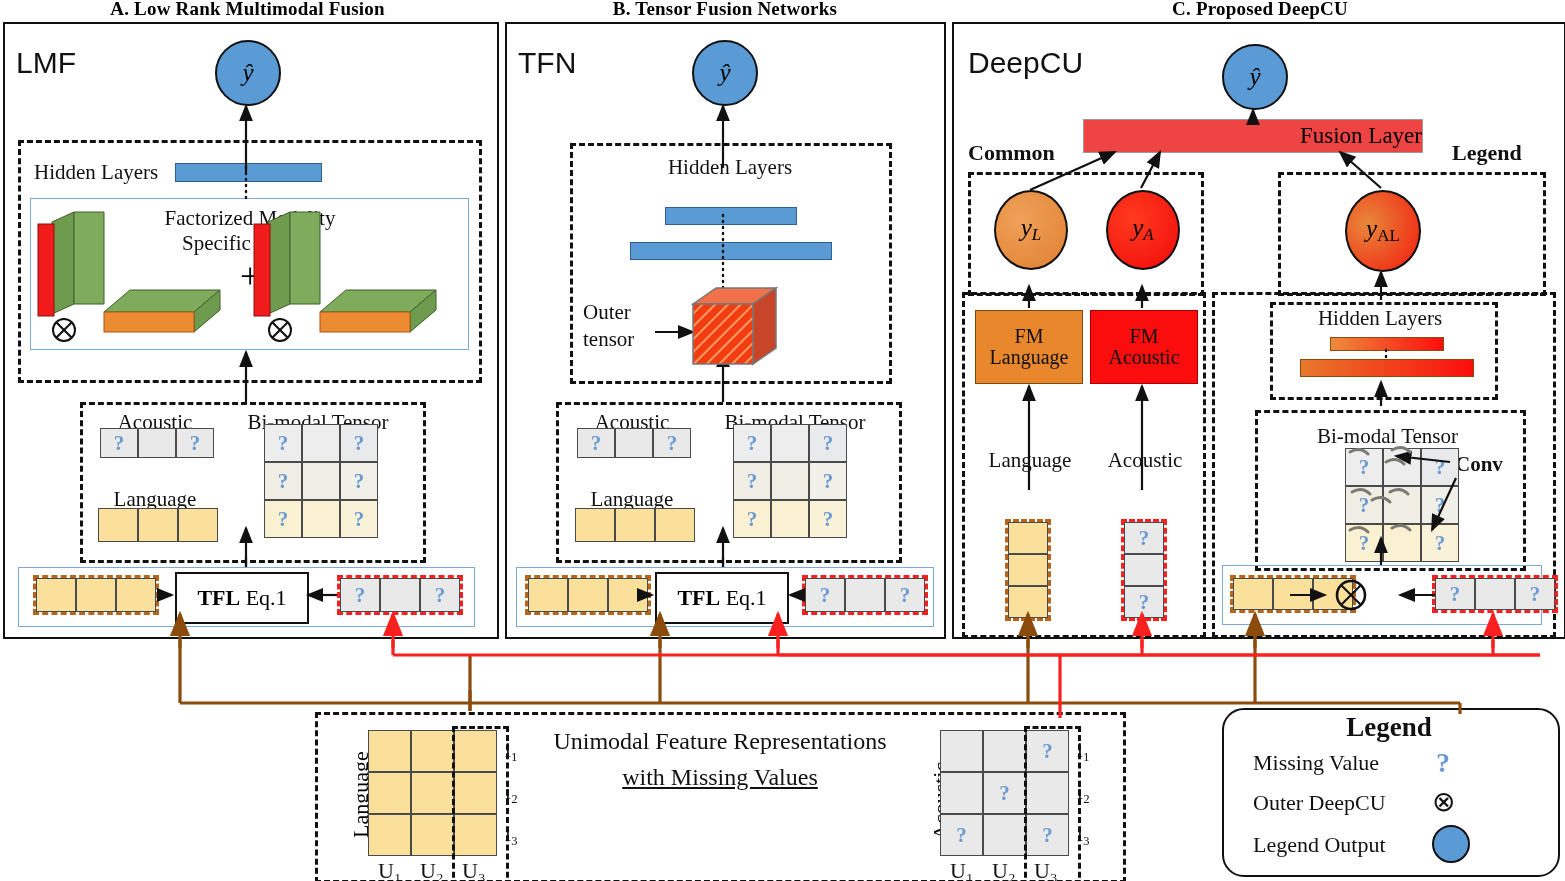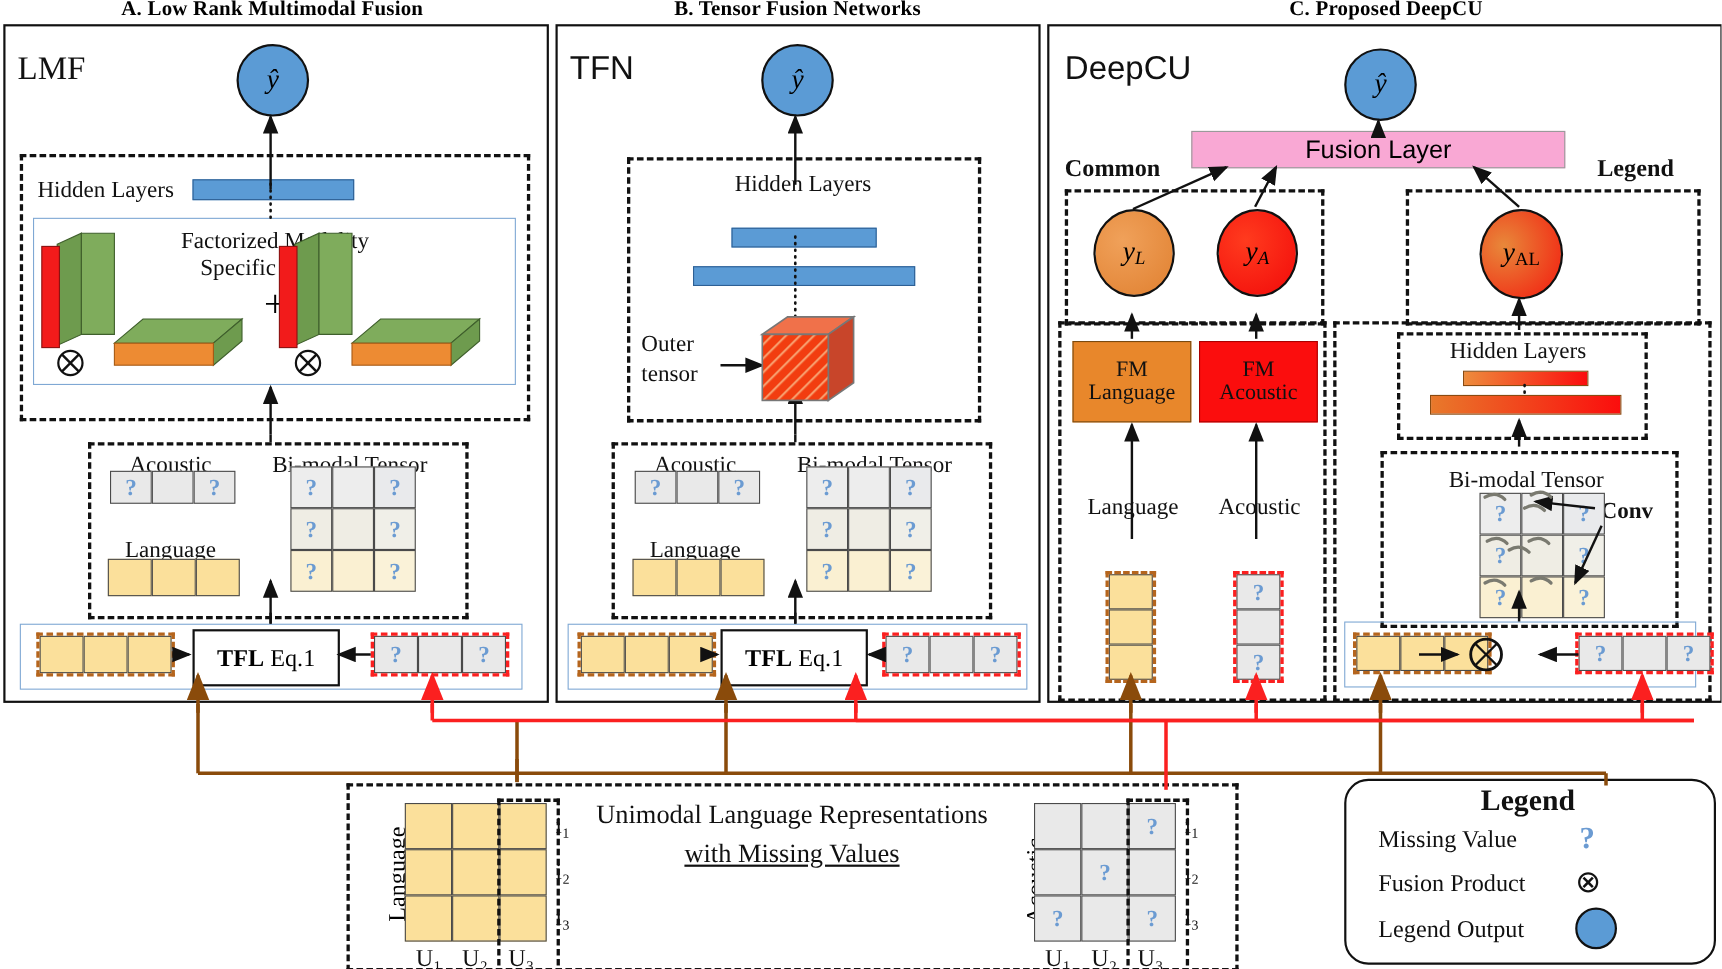--- a/index.html
+++ b/index.html
@@ -23,37 +23,37 @@
   .hl{position:absolute;background:#5B9BD5;border:1px solid #2e6094;}
   .cell{position:absolute;border:1.5px solid #4a4a4a;box-sizing:border-box;
         display:flex;align-items:center;justify-content:center;
         font-family:"Liberation Serif",serif;font-weight:bold;font-size:21px;color:#6b9bd2;}
   .qm{color:#6b9bd2;font-weight:bold;font-family:"Liberation Serif",serif;}
   svg.ov{position:absolute;left:0;top:0;width:1565px;height:881px;pointer-events:none;}
   .legendbox{position:absolute;border:2.5px solid #111;border-radius:22px;background:#fff;}
   .fm{position:absolute;border:1.5px solid #7a4a10;display:flex;flex-direction:column;
       align-items:center;justify-content:center;font-family:"Liberation Serif",serif;
       font-size:20px;line-height:1.05;color:#111;}
-  .fusion{position:absolute;background:#f9a8d4;border:1px solid #9a9a9a;
-          display:flex;align-items:center;justify-content:center;
-          font-family:Liberation Sans, sans-serif;font-size:23px;}
+  .fusion{position:absolute;background:#ef4444;border:1px solid #9a9a9a;
+          display:flex;align-items:center;justify-content:flex-end;
+          font-family:Liberation Serif, serif;font-size:23px;}
   .plus{position:absolute;font-size:36px;font-family:"Liberation Serif",serif;}
   .vlabel{position:absolute;font-family:"Liberation Serif",serif;font-size:22px;
           transform:rotate(-90deg);transform-origin:left top;white-space:nowrap;}
   .sub{font-size:.68em;vertical-align:-0.25em;}
 </style>
 </head>
 <body>
 
 <div class="ptitle" style="left:0px;top:-2px;width:495px;">A. Low Rank Multimodal Fusion</div>
 <div class="ptitle" style="left:505px;top:-2px;width:440px;">B. Tensor Fusion Networks</div>
 <div class="ptitle" style="left:955px;top:-2px;width:610px;">C. Proposed DeepCU</div>
 
 <div class="panel" style="left:3px;top:22px;width:492px;height:613px;"></div>
-<div class="plabel" style="left:16px;top:46px;font-family:Liberation Serif, serif;">LMF</div>
+<div class="plabel" style="left:16px;top:46px;">LMF</div>
 <div class="circ" style="left:215px;top:40px;width:62px;height:62px;background:#5B9BD5;">
   <span class="yhat">ŷ</span>
 </div>
 
 <div class="dbox" style="left:18px;top:140px;width:458px;height:237px;"></div>
 <div class="txt" style="left:34px;top:160px;">Hidden Layers</div>
 <div class="hl" style="left:175px;top:163px;width:145px;height:17px;"></div>
 
 <div class="bbox" style="left:30px;top:198px;width:437px;height:150px;"></div>
 <div class="txtc" style="left:110px;top:206px;width:280px;">Factorized Modality</div>
@@ -142,30 +142,30 @@
 <div class="abs" style="left:1300px;top:359px;width:172px;height:16px;
             background:linear-gradient(90deg,#E8792B,#FB0D0D);border:1px solid #8a4a10;"></div>
 
 <div class="dbox" style="left:1255px;top:410px;width:265px;height:155px;"></div>
 <div class="txtc" style="left:1280px;top:424px;width:215px;">Bi-modal Tensor</div>
 <div class="txt" style="left:1455px;top:452px;font-weight:bold;">Conv</div>
 
 <div class="bbox" style="left:1222px;top:565px;width:318px;height:58px;"></div>
 
 <div class="dbox" style="left:315px;top:712px;width:805px;height:165px;"></div>
-<div class="txtc" style="left:520px;top:728px;width:400px;font-size:24px;">Unimodal Language Representations</div>
+<div class="txtc" style="left:520px;top:728px;width:400px;font-size:24px;">Unimodal Feature Representations</div>
 <div class="txtc" style="left:520px;top:764px;width:400px;font-size:24px;text-decoration:underline;">with Missing Values</div>
 <div class="vlabel" style="left:348px;top:838px;font-size:22px;">Language</div>
 <div class="vlabel" style="left:928px;top:840px;font-size:22px;">Acoustic</div>
 
 <div class="legendbox" style="left:1222px;top:708px;width:334px;height:165px;"></div>
 <div class="txtc bold" style="left:1222px;top:712px;width:334px;font-size:27px;">Legend</div>
 <div class="txt" style="left:1253px;top:750px;font-size:22px;">Missing Value</div>
 <div class="txt qm" style="left:1436px;top:747px;font-size:28px;">?</div>
-<div class="txt" style="left:1253px;top:790px;font-size:22px;">Fusion Product</div>
+<div class="txt" style="left:1253px;top:790px;font-size:22px;">Outer DeepCU</div>
 <div class="txt" style="left:1432px;top:785px;font-size:28px;">⊗</div>
 <div class="txt" style="left:1253px;top:832px;font-size:22px;">Legend Output</div>
 <div class="circ" style="left:1432px;top:825px;width:34px;height:34px;background:#5B9BD5;"></div>
 
 <div id="cells">
     <div class="cell" style="left: 100px; top: 428px; width: 38px; height: 30px; background: rgb(233, 233, 233);">
       <span class="qm">?</span>
     </div>
     <div class="cell" style="left: 138px; top: 428px; width: 38px; height: 30px; background: rgb(233, 233, 233);"></div>
     <div class="cell" style="left: 176px; top: 428px; width: 38px; height: 30px; background: rgb(233, 233, 233);">

